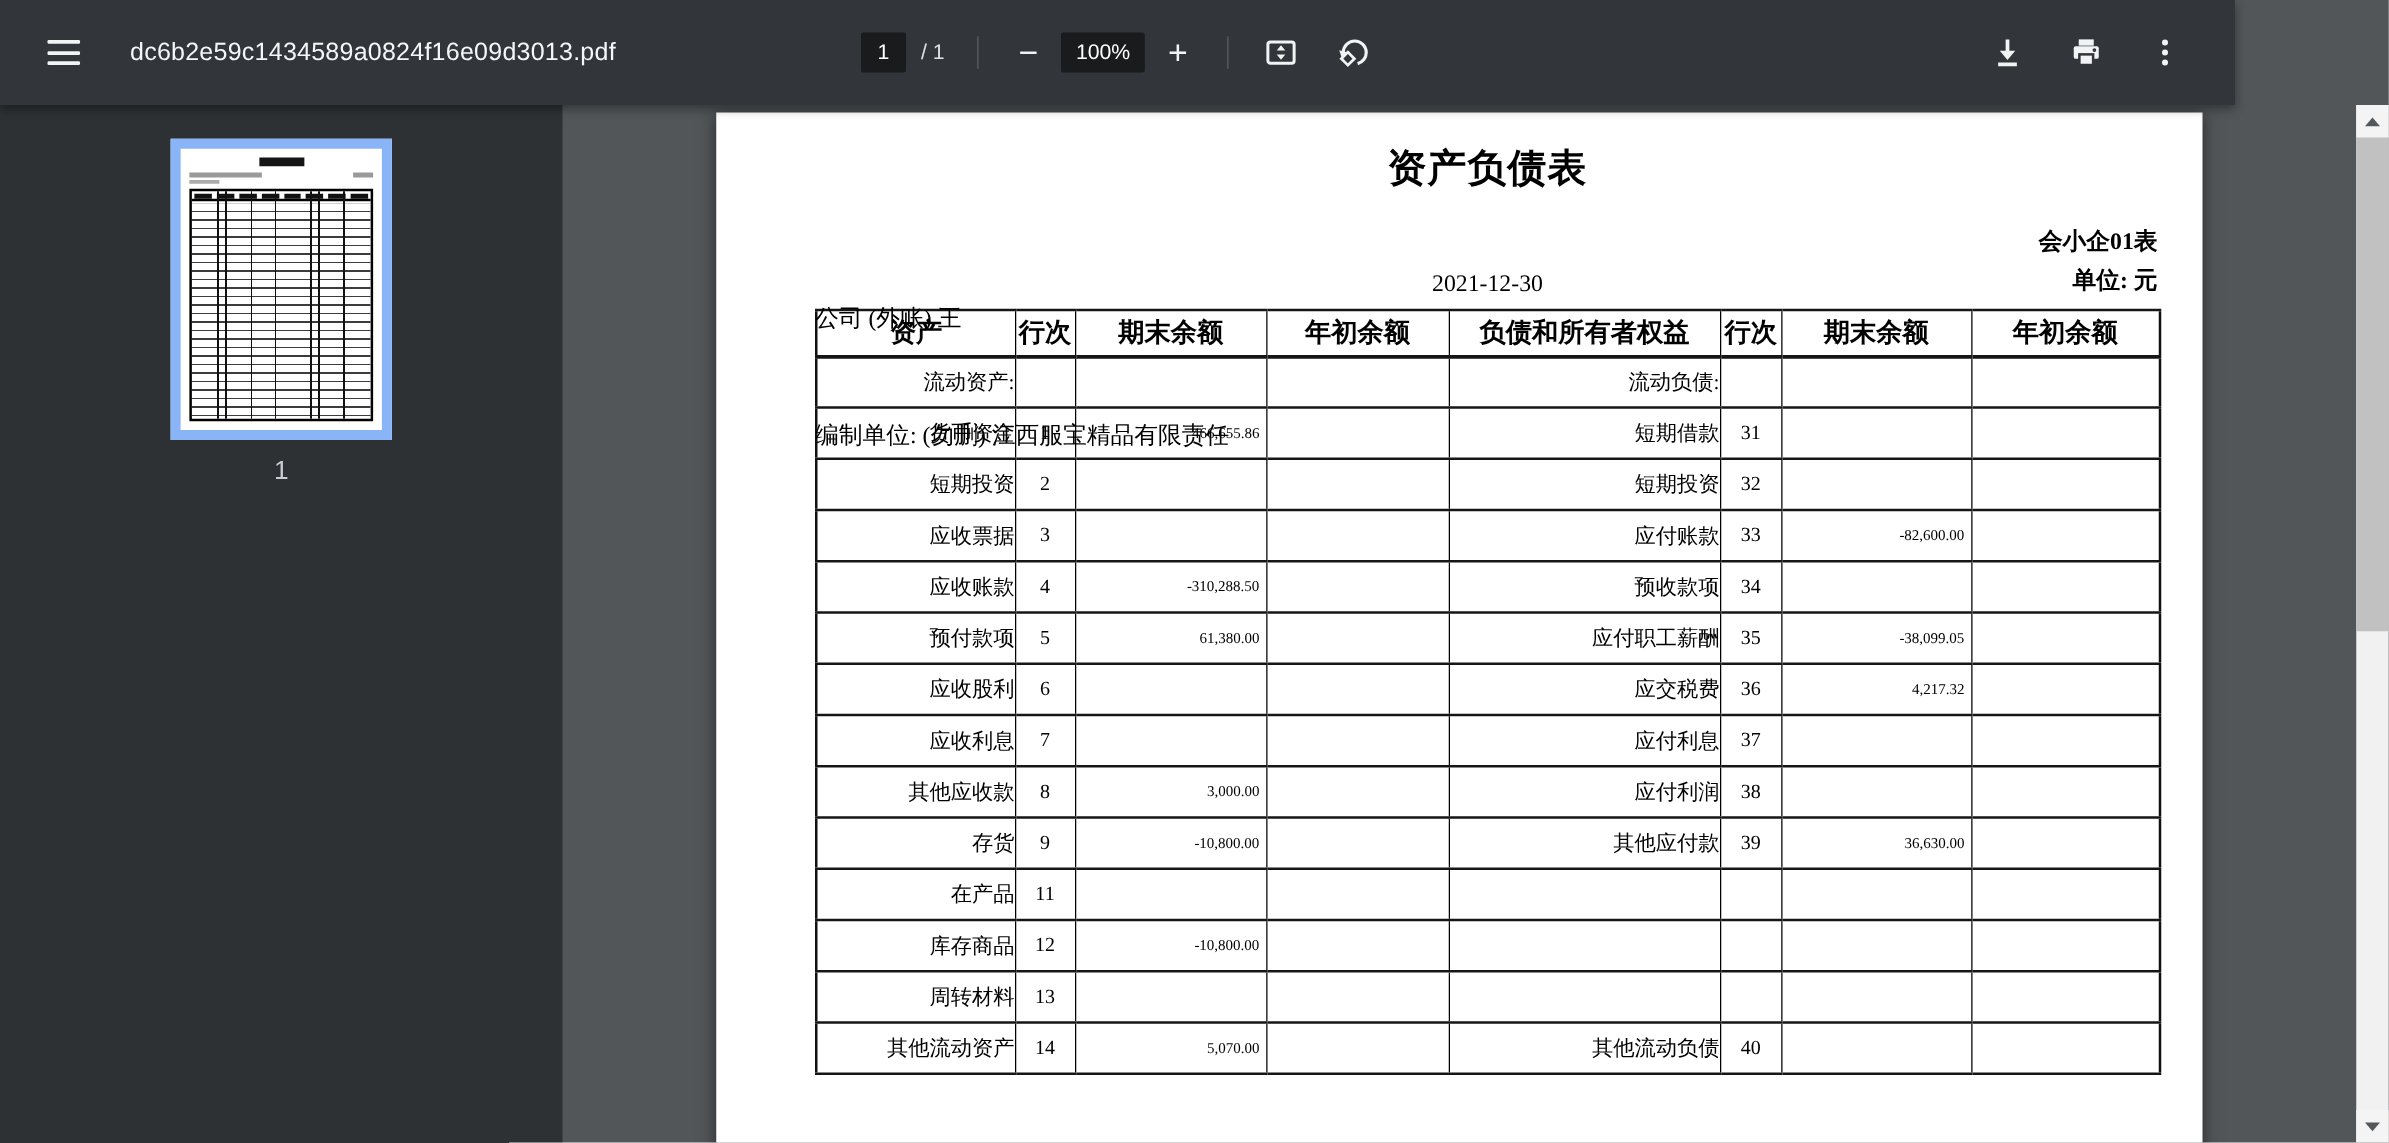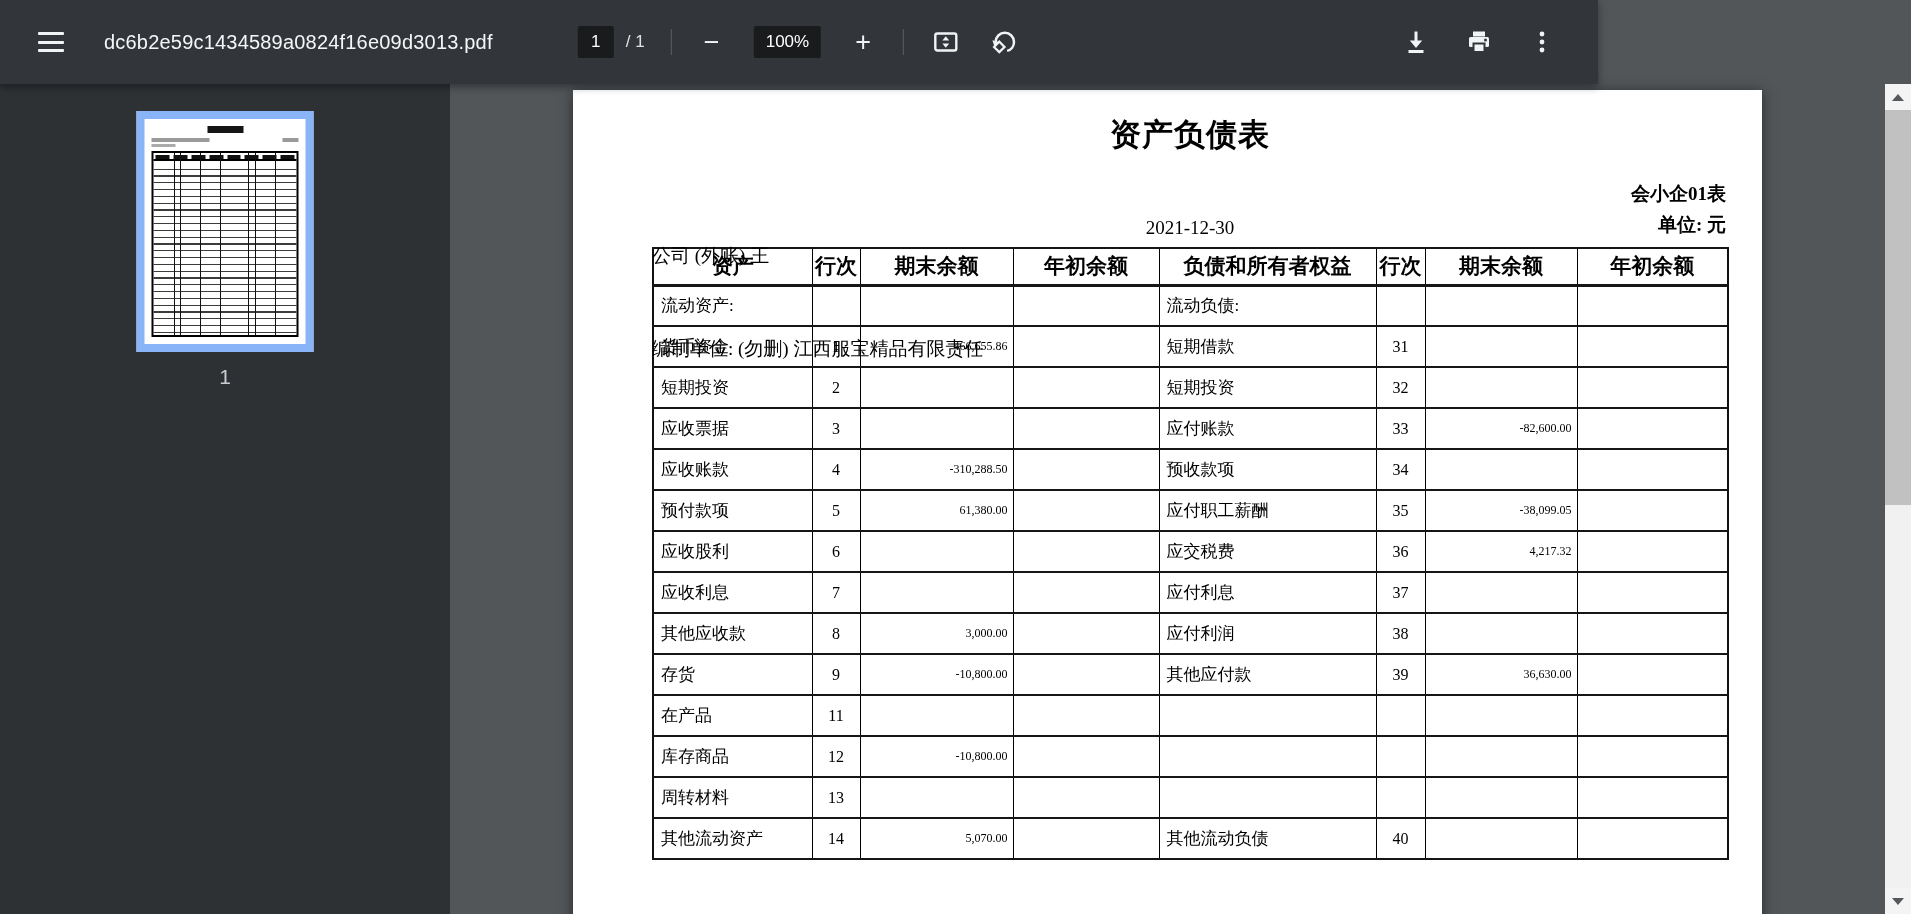--- a/index.html
+++ b/index.html
@@ -6,21 +6,21 @@
   * { margin:0; padding:0; box-sizing:border-box; }
   html,body { width:1911px; height:914px; overflow:hidden; }
   body {
     position:relative;
     background:var(--viewer-bg, #525659);
     font-family:"Liberation Sans","DejaVu Sans",sans-serif;
   }
 
   
   .toolbar {
-    position:absolute; left:0; top:0; width:1598px; height:84px;
+    position:absolute; left:0; top:0; width:1788px; height:84px;
     background:var(--toolbar-bg, #32363a);
     color:#f1f3f4; z-index:30;
     box-shadow:0 3px 8px rgba(0,0,0,.38);
     display:flex; align-items:center;
   }
   .hamburger { margin-left:38px; width:26px; height:20px; display:flex; flex-direction:column; justify-content:space-between; cursor:pointer; }
   .hamburger span { display:block; width:26px; height:3px; background:#f1f3f4; border-radius:1px; }
   .filename { margin-left:40px; font-size:20px; font-weight:500; letter-spacing:.2px; color:#f5f6f7; white-space:nowrap; }
 
   .center-controls {
@@ -29,21 +29,21 @@
   }
   .ctrl-box {
     background:var(--control-box-bg, #191b1c);
     height:32px; min-width:36px; padding:0 8px;
     display:flex; align-items:center; justify-content:center;
     font-size:17px; color:#fff; border-radius:2px;
   }
   .page-total { margin-left:12px; font-size:17px; color:#dfe1e2; }
   .tb-sep { width:1px; height:26px; background:#5c6063; margin:0 26px; }
   .glyph-btn { font-size:27px; font-weight:400; color:#f1f3f4; width:28px; text-align:center; cursor:pointer; line-height:28px; }
-  .zoom-box { margin:0 28px; padding:0 12px; }
+  .zoom-box { margin:0 12px; padding:0 12px; }
   .icon-btn { width:32px; height:32px; display:flex; align-items:center; justify-content:center; cursor:pointer; }
   .icon-btn + .icon-btn { margin-left:26px; }
   .icon-btn svg { display:block; }
 
   .right-controls { position:absolute; right:40px; top:50%; transform:translateY(-50%); display:flex; align-items:center; }
   .right-controls .icon-btn + .icon-btn { margin-left:31px; }
 
   
   .sidebar {
     position:absolute; left:0; top:84px; width:450px; bottom:0;
@@ -100,21 +100,21 @@
 
   table.bs { width:1076px; border-collapse:collapse; table-layout:fixed; margin-top:5px; }
   .bs th, .bs td {
     border-left:1px solid #000; border-right:1px solid #000;
     border-top:2px solid #161616; border-bottom:2px solid #161616;
     overflow:hidden; white-space:nowrap;
   }
   .bs th { height:37px; font-size:21px; font-weight:bold; text-align:center; border-bottom-width:3px; }
   .bs td { height:41px; font-size:17px; }
   .bs { border:2px solid #111; }
-  td.c-name { text-align:left; padding-left:7px; }
+  td.c-name { text-align:right; padding-left:7px; }
   td.c-line { text-align:center; font-size:16px; }
   td.c-amt  { text-align:right; padding-right:5px; font-size:12px; }
 
   
   .scrollbar { position:absolute; right:0; top:84px; bottom:0; width:26px; background:#f1f1f1; z-index:20; }
   .sb-btn { position:absolute; left:0; width:26px; height:26px; background:#f4f4f4; display:flex; align-items:center; justify-content:center; cursor:pointer; }
   .sb-btn.up { top:0; }
   .sb-btn.down { bottom:0; }
   .tri-up { width:0; height:0; border-left:6px solid transparent; border-right:6px solid transparent; border-bottom:7px solid #55585a; }
   .tri-down { width:0; height:0; border-left:6px solid transparent; border-right:6px solid transparent; border-top:7px solid #55585a; }

